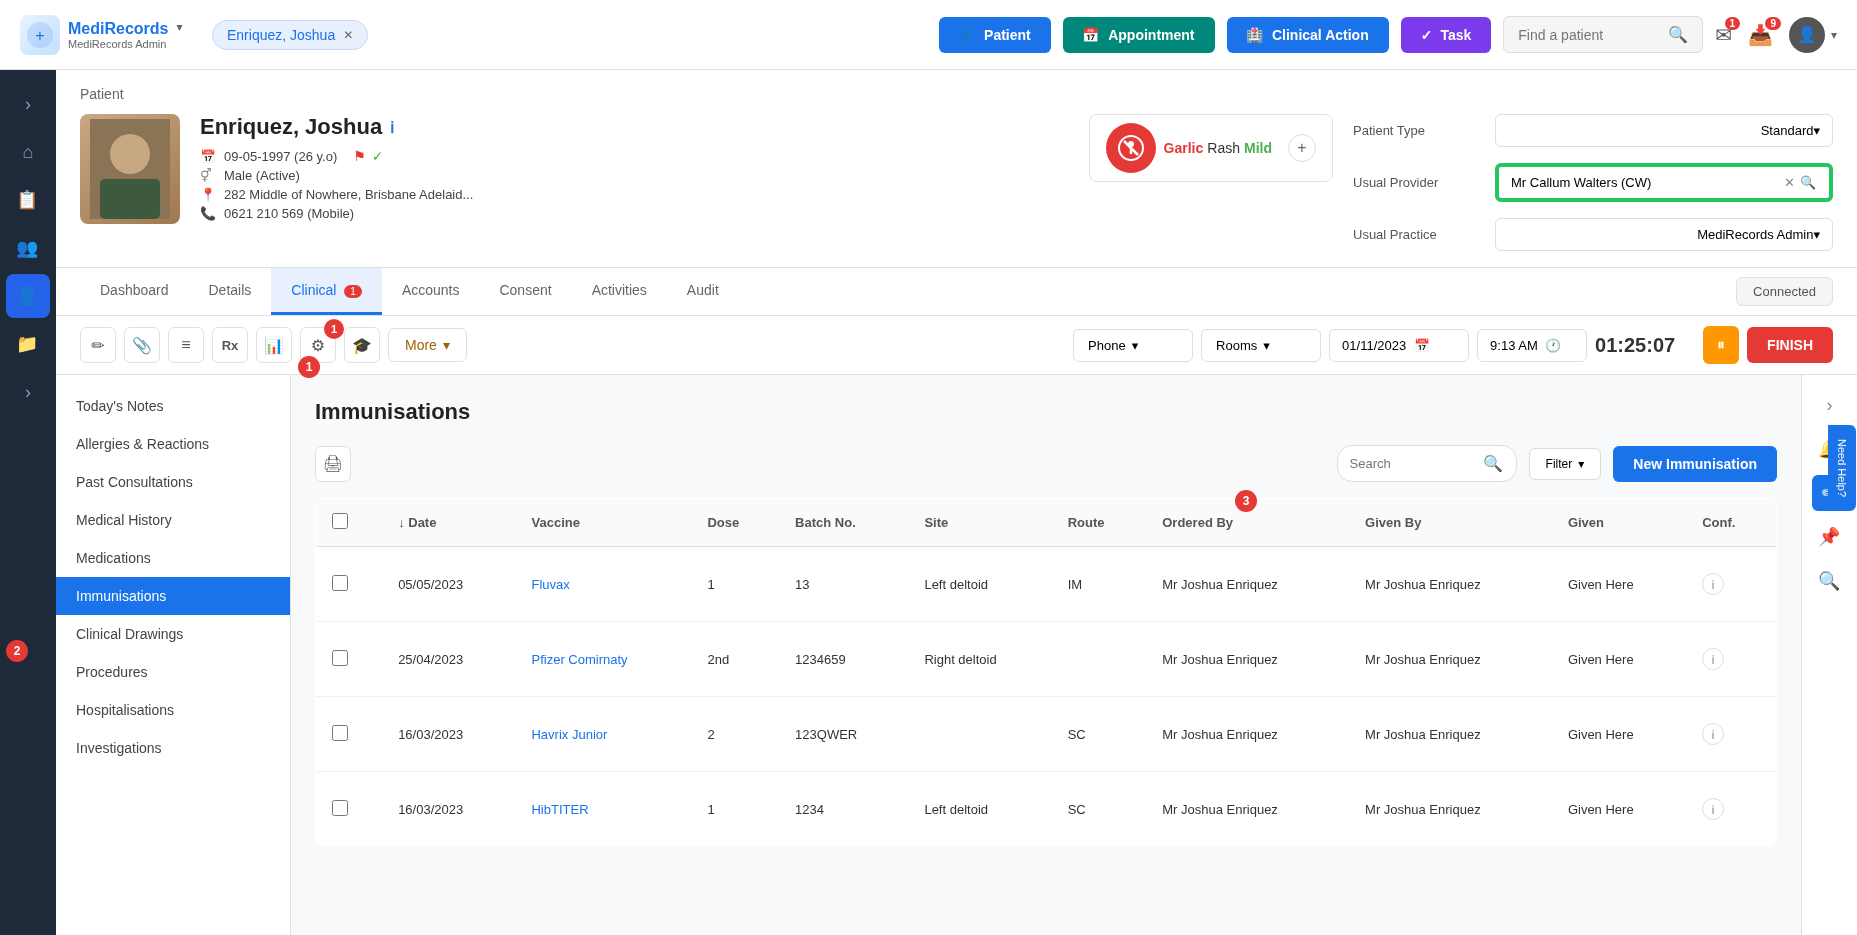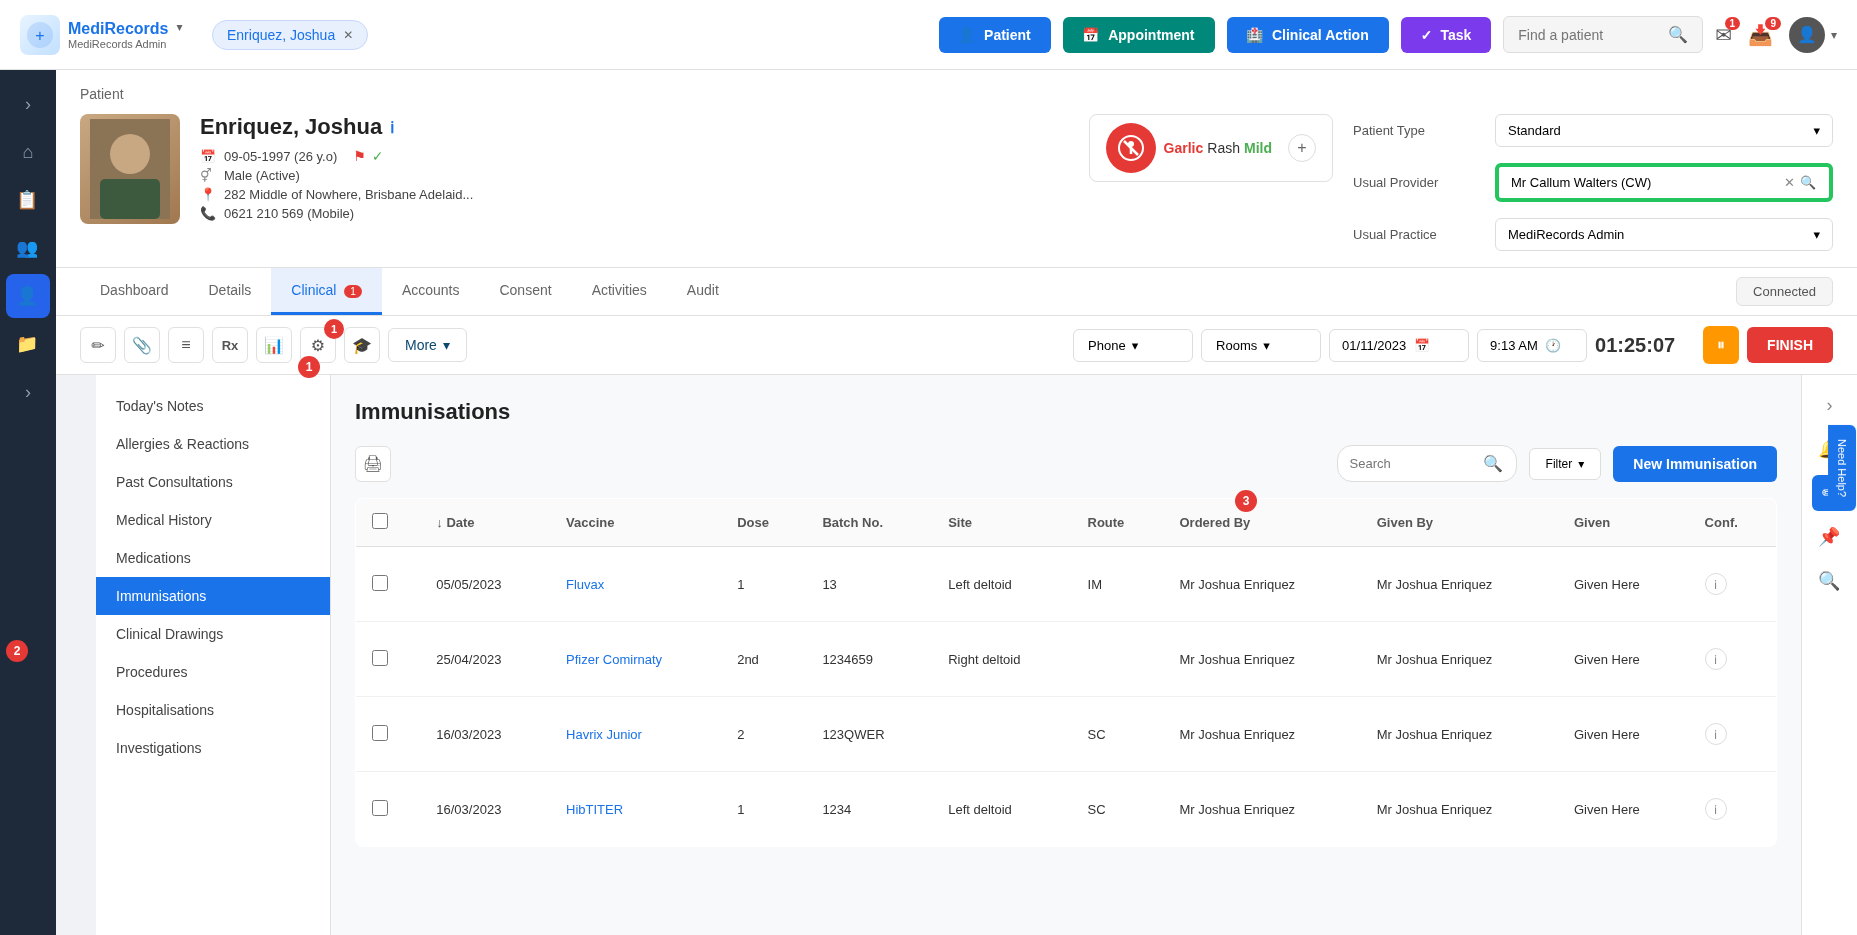--- a/index.html
+++ b/index.html
@@ -57,49 +57,49 @@
     .allergy-badge-area { display: flex; align-items: center; gap: 8px; border: 1px solid #e0e0e0; border-radius: 8px; padding: 8px 16px; min-width: 200px; }
     .allergy-circle { width: 50px; height: 50px; border-radius: 50%; background: #e53935; display: flex; align-items: center; justify-content: center; color: #fff; font-size: 20px; }
     .allergy-labels { display: flex; gap: 4px; align-items: center; font-size: 14px; }
     .allergy-garlic { color: #e53935; font-weight: 600; }
     .allergy-rash { color: #333; }
     .allergy-mild { color: #4caf50; font-weight: 600; }
     .allergy-plus { width: 28px; height: 28px; border: 1px solid #ddd; border-radius: 50%; display: flex; align-items: center; justify-content: center; cursor: pointer; color: #666; margin-left: 8px; }
     .patient-type-area { display: flex; flex-direction: column; gap: 16px; min-width: 480px; }
     .field-row { display: flex; align-items: center; gap: 12px; }
     .field-label { font-size: 13px; color: #555; min-width: 130px; }
-    .field-select { flex: 1; border: 1px solid #ddd; border-radius: 6px; padding: 8px 12px; font-size: 13px; background: #fff; display: flex; align-items: center; justify-content: space-between; cursor: pointer; }
+    .field-select { flex: 1; border: 1px solid #ddd; border-radius: 6px; padding: 8px 12px; font-size: 13px; background: #fff; display: flex; align-items: center; justify-content: flex-end; cursor: pointer; }
     .field-select-with-x { flex: 1; border: 4px solid #22c55e; border-radius: 6px; padding: 8px 12px; font-size: 13px; background: #fff; display: flex; align-items: center; justify-content: space-between; cursor: pointer; gap: 6px; }
     .field-select-text { flex: 1; }
     .field-x { color: #888; cursor: pointer; }
     .field-search-icon { color: #888; cursor: pointer; }
 
     
     .tabs-bar { background: #fff; padding: 0 24px; border-bottom: 1px solid #e0e0e0; display: flex; align-items: center; justify-content: space-between; }
     .tabs { display: flex; gap: 0; }
     .tab { padding: 14px 20px; font-size: 14px; color: #666; cursor: pointer; border-bottom: 3px solid transparent; }
     .tab.active { color: #1a73e8; border-bottom: 3px solid #1a73e8; background: #e8f0fe; font-weight: 500; }
     .tab-badge { background: #e53935; color: #fff; font-size: 10px; padding: 1px 6px; border-radius: 10px; margin-left: 4px; }
     .connected-badge { background: #f5f5f5; border: 1px solid #e0e0e0; border-radius: 6px; padding: 6px 16px; font-size: 13px; color: #555; }
 
     
     .toolbar { background: #fff; padding: 10px 24px; border-bottom: 1px solid #e0e0e0; display: flex; align-items: center; gap: 8px; }
     .tool-btn { width: 36px; height: 36px; display: flex; align-items: center; justify-content: center; border: 1px solid #e0e0e0; border-radius: 6px; cursor: pointer; color: #555; font-size: 16px; background: #fff; position: relative; }
-    .more-btn { display: flex; align-items: center; gap: 6px; padding: 8px 16px; border: 1px solid #e0e0e0; border-radius: 6px; cursor: pointer; background: #fff; font-size: 14px; color: #0c4a6e; }
+    .more-btn { display: flex; align-items: center; gap: 6px; padding: 8px 16px; border: 1px solid #e0e0e0; border-radius: 6px; cursor: pointer; background: #fff; font-size: 14px; color: #a16207; }
     .toolbar-spacer { flex: 1; }
     .dropdown-select { display: flex; align-items: center; gap: 6px; padding: 8px 14px; border: 1px solid #ddd; border-radius: 6px; background: #fff; font-size: 13px; cursor: pointer; min-width: 120px; }
     .date-input { display: flex; align-items: center; gap: 8px; padding: 8px 12px; border: 1px solid #ddd; border-radius: 6px; background: #fff; font-size: 13px; min-width: 140px; }
     .time-input { display: flex; align-items: center; gap: 8px; padding: 8px 12px; border: 1px solid #ddd; border-radius: 6px; background: #fff; font-size: 13px; min-width: 110px; }
     .timer { display: flex; align-items: center; gap: 8px; font-size: 20px; font-weight: 700; color: #333; min-width: 100px; }
     .pause-btn { background: #ff9800; color: #fff; border: none; border-radius: 6px; padding: 10px 14px; cursor: pointer; font-size: 16px; }
     .finish-btn { background: #e53935; color: #fff; border: none; border-radius: 6px; padding: 10px 20px; cursor: pointer; font-size: 14px; font-weight: 700; }
 
     
     .main-content { flex: 1; display: flex; overflow: hidden; }
-    .left-nav { width: 235px; background: #fff; border-right: 1px solid #e0e0e0; padding: 12px 0; overflow-y: auto; margin-left: 40px; }
+    .left-nav { width: 235px; background: #fff; border-right: 1px solid #e0e0e0; padding: 12px 0; overflow-y: auto; }
     .left-nav-item { padding: 11px 20px; font-size: 14px; color: #444; cursor: pointer; }
     .left-nav-item.active { background: #1a73e8; color: #fff; font-weight: 500; }
 
     .content-panel { flex: 1; background: #f8f9fa; overflow-y: auto; padding: 24px; }
     .section-title { font-size: 22px; font-weight: 600; color: #222; margin-bottom: 20px; }
 
     
     .table-controls { display: flex; align-items: center; gap: 12px; margin-bottom: 16px; }
     .print-btn { width: 36px; height: 36px; display: flex; align-items: center; justify-content: center; border: 1px solid #e0e0e0; border-radius: 6px; cursor: pointer; background: #fff; color: #555; font-size: 16px; }
     .tbl-spacer { flex: 1; }

